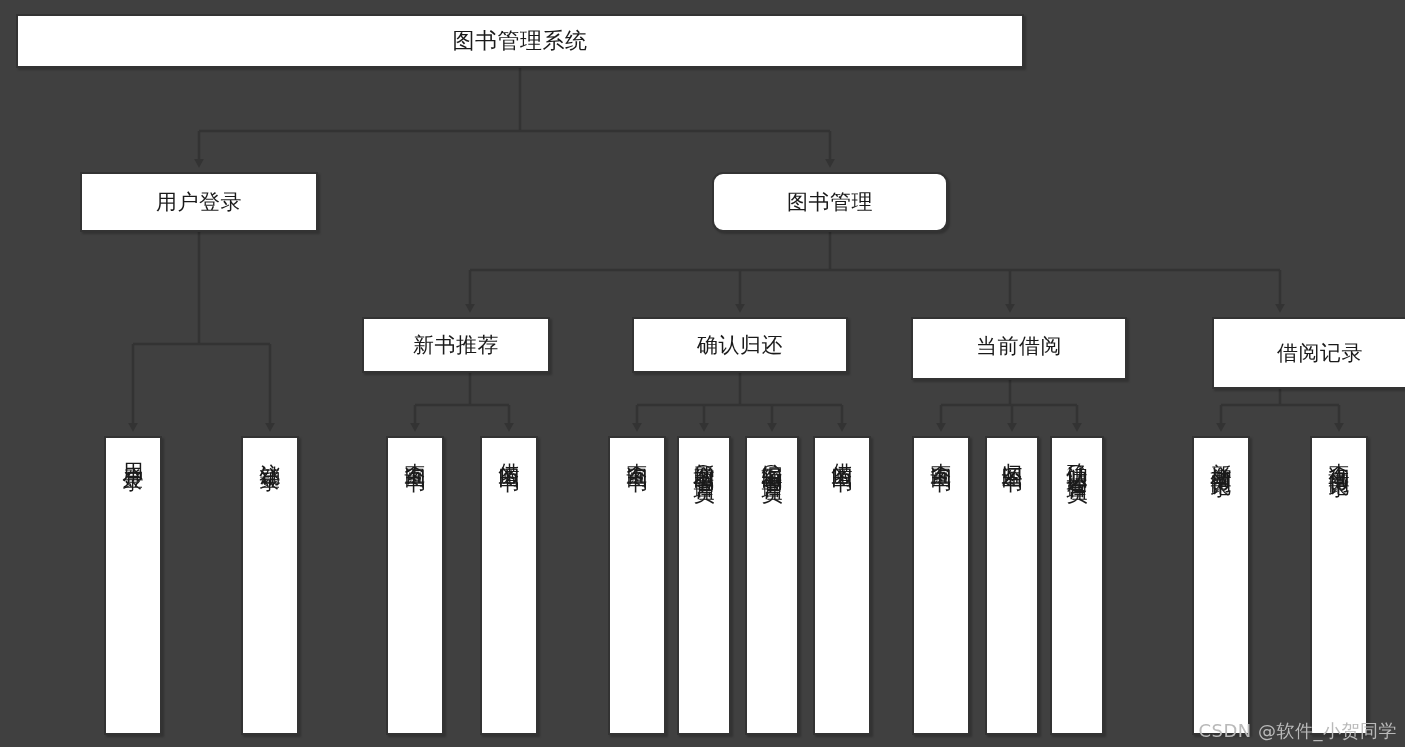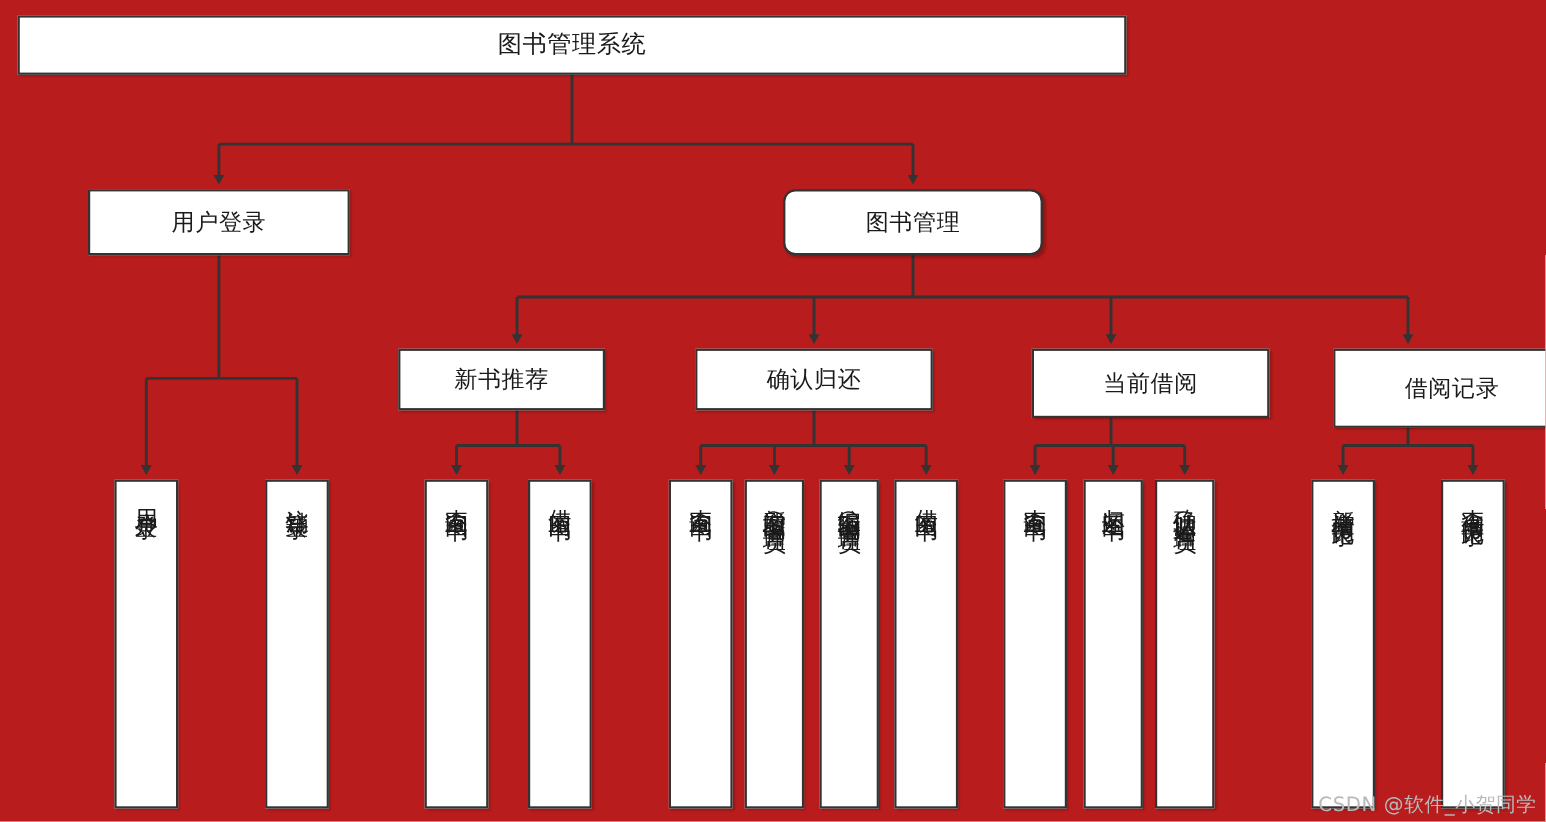--- a/index.html
+++ b/index.html
@@ -69,21 +69,21 @@
     font-size: 18px;
     color: #b9b9b9;
     letter-spacing: 0.5px;
     white-space: nowrap;
     user-select: none;
   }
 </style>
 </head>
 <body>
 
-<div id="diagram-root" style="background: #b91c1c;">
+<div id="diagram-root" style="background: #404040;">
 
   <svg id="connector-layer" viewBox="0 0 1405 747" width="1405" height="747">
     <defs>
       <marker id="arrowhead" markerWidth="9" markerHeight="10" refX="1.2" refY="5" orient="auto" markerUnits="userSpaceOnUse">
         <path d="M0,0 L9,5 L0,10 z" fill="#333333"></path>
       </marker>
     </defs>
     <g stroke="#333333" stroke-width="2.6" fill="none">
 
       <path d="M520,68 L520,131"></path>
@@ -138,21 +138,21 @@
   <div class="node horizontal" id="node-l2-1" style="left: 712px; top: 172px; width: 236px; height: 60px; background: rgb(255, 255, 255); border-color: rgb(51, 51, 51); color: rgb(26, 26, 26); border-radius: 11px;">
     <span class="node-label">图书管理</span>
   </div>
 
   <div class="node horizontal" id="node-l3-0" style="left: 362px; top: 317px; width: 188px; height: 56px; background: rgb(255, 255, 255); border-color: rgb(51, 51, 51); color: rgb(26, 26, 26);">
     <span class="node-label">新书推荐</span>
   </div>
   <div class="node horizontal" id="node-l3-1" style="left: 632px; top: 317px; width: 216px; height: 56px; background: rgb(255, 255, 255); border-color: rgb(51, 51, 51); color: rgb(26, 26, 26);">
     <span class="node-label">确认归还</span>
   </div>
-  <div class="node horizontal" id="node-l3-2" style="left: 938px; top: 317px; width: 216px; height: 63px; background: rgb(255, 255, 255); border-color: rgb(51, 51, 51); color: rgb(26, 26, 26);">
+  <div class="node horizontal" id="node-l3-2" style="left: 911px; top: 317px; width: 216px; height: 63px; background: rgb(255, 255, 255); border-color: rgb(51, 51, 51); color: rgb(26, 26, 26); font-family: Liberation Mono, monospace;">
     <span class="node-label">当前借阅</span>
   </div>
   <div class="node horizontal" id="node-l3-3" style="left: 1212px; top: 317px; width: 216px; height: 72px; background: rgb(255, 255, 255); border-color: rgb(51, 51, 51); color: rgb(26, 26, 26);">
     <span class="node-label">借阅记录</span>
   </div>
 
   <div class="node vertical" id="node-leaf-0" style="left: 104px; top: 436px; width: 58px; height: 299px; background: rgb(255, 255, 255); border-color: rgb(51, 51, 51); color: rgb(26, 26, 26);">
     <span class="node-label">用户登录</span>
   </div>
   <div class="node vertical" id="node-leaf-1" style="left: 241px; top: 436px; width: 58px; height: 299px; background: rgb(255, 255, 255); border-color: rgb(51, 51, 51); color: rgb(26, 26, 26);">

